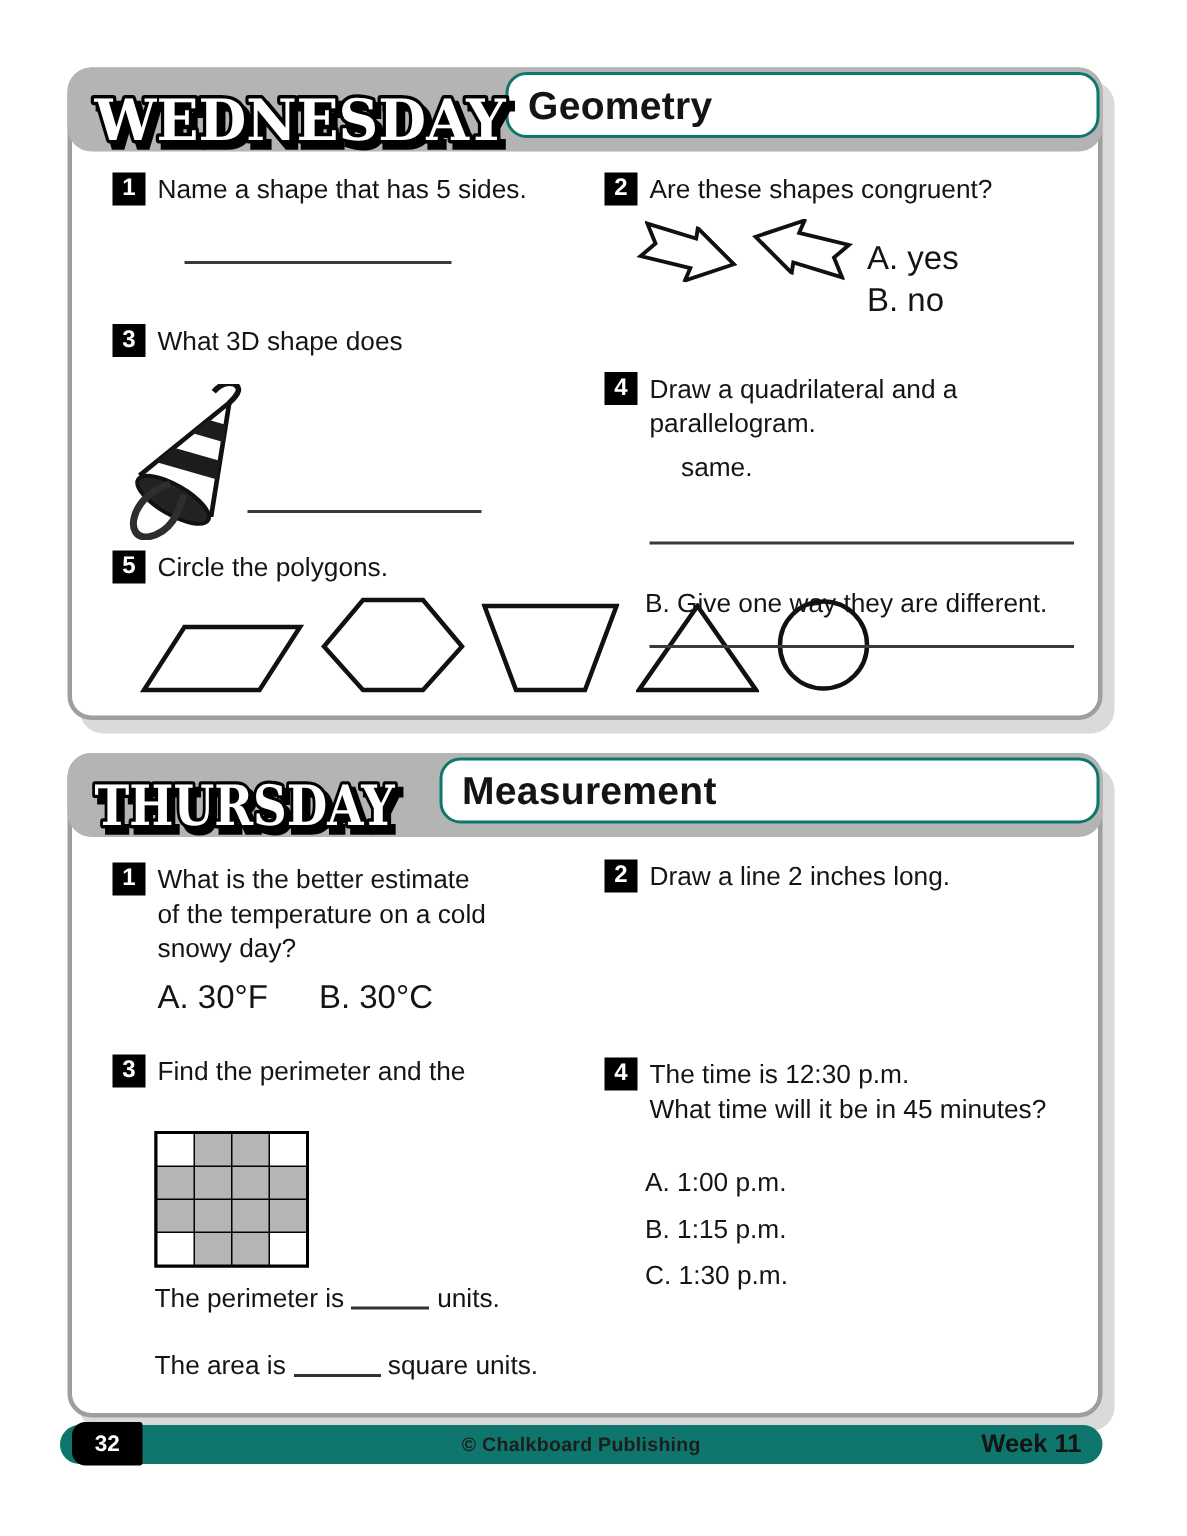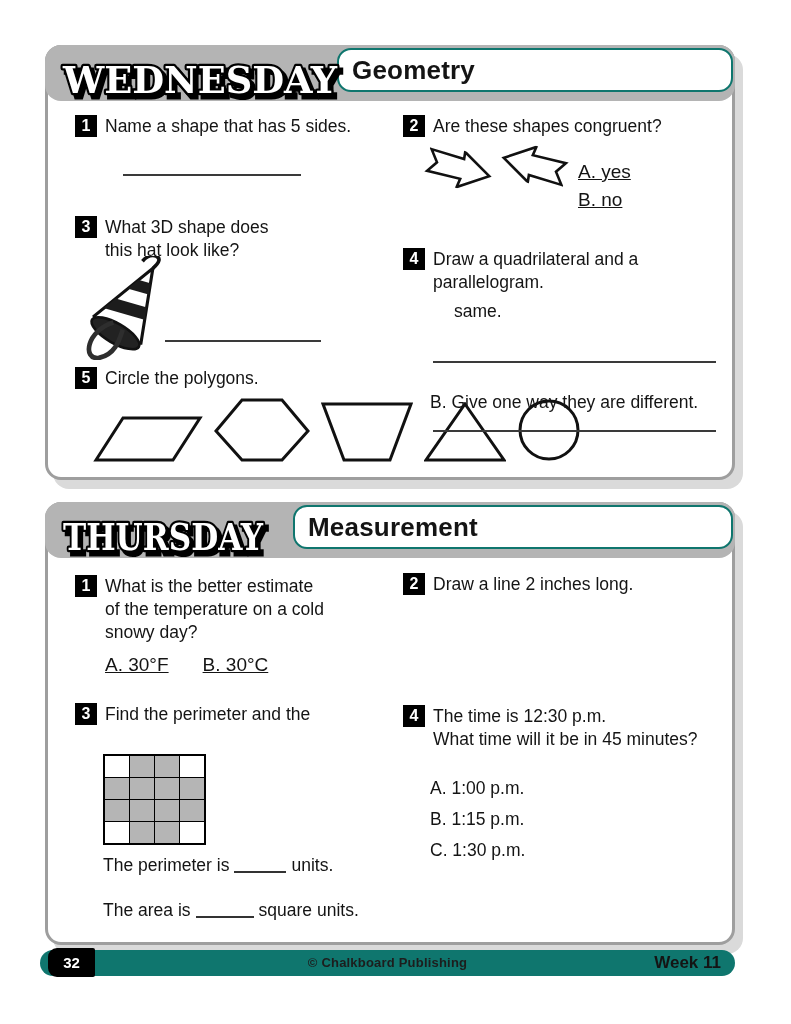--- a/index.html
+++ b/index.html
@@ -29,21 +29,21 @@
   .day-title{position:absolute;left:10px;top:4px;z-index:3;}
   .day-text{
     font-family:"DejaVu Serif",serif;font-weight:bold;
   }
   .q{position:absolute;display:flex;gap:8px;align-items:flex-start;}
   .badge{
     flex:0 0 auto;width:22px;height:22px;background:#000;color:#fff;
     font-weight:bold;font-size:16px;line-height:22px;text-align:center;margin-top:0;
   }
   .qtext{font-size:17.5px;line-height:23px;}
-  .opt{font-size:19px;line-height:23px;text-decoration:underline;}
+  .opt{font-size:22px;line-height:23px;}
   .rule{position:absolute;border-bottom:2px solid #3a3a3a;height:0;}
   .indent2{padding-left:24px;}
   .shape-row{position:absolute;display:flex;align-items:flex-end;gap:11px;}
   .arrowwrap{position:absolute;}
   #shape-grid{
     position:absolute;display:grid;border:2px solid #000;background:#000;
     grid-template-columns:repeat(4,24px);grid-template-rows:repeat(4,21px);gap:1px;
   }
   #shape-grid .cell{background:#fff;}
   .fillin{font-size:17.5px;position:absolute;white-space:nowrap;}
@@ -88,21 +88,20 @@
   <div class="q" style="left:27px;top:67px;">
     <span class="badge">1</span>
     <span class="qtext">Name a shape that has 5 sides.</span>
   </div>
   <div class="rule" style="left:75px;top:126px;width:178px;"></div>
 
   <div class="q" style="left:27px;top:168px;">
     <span class="badge">3</span>
     <span class="qtext">
       <div>What 3D shape does</div>
-      <div>this hat look like?</div>
     </span>
   </div>
 
   <div style="position:absolute;left:30px;top:208px;">
     <svg width="104" height="104" viewBox="0 0 100 100">
       <defs>
           <clipPath id="coneclip">
             <path d="M50,6 L76,74 Q50,90 24,74 Z"></path>
           </clipPath>
         </defs>

